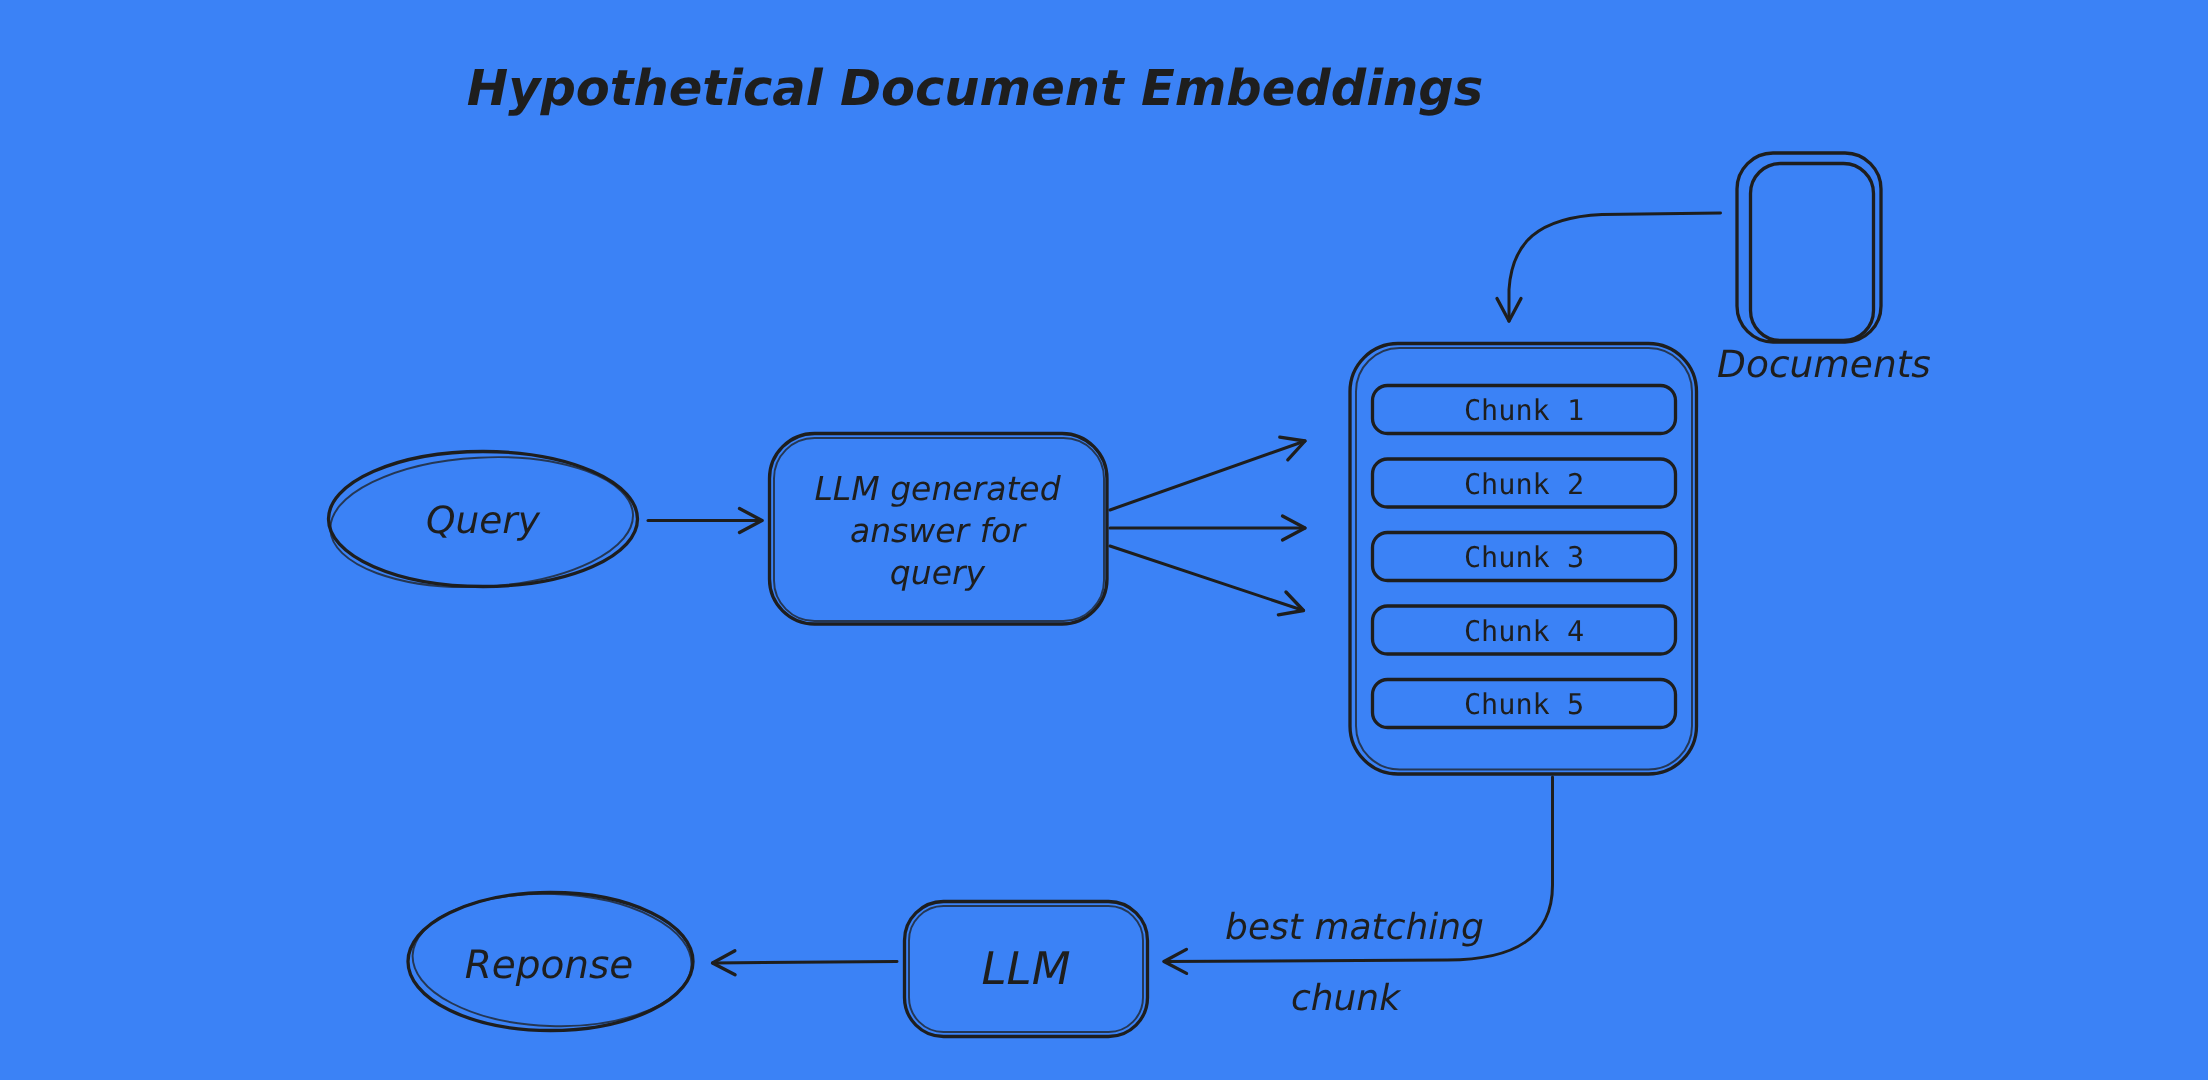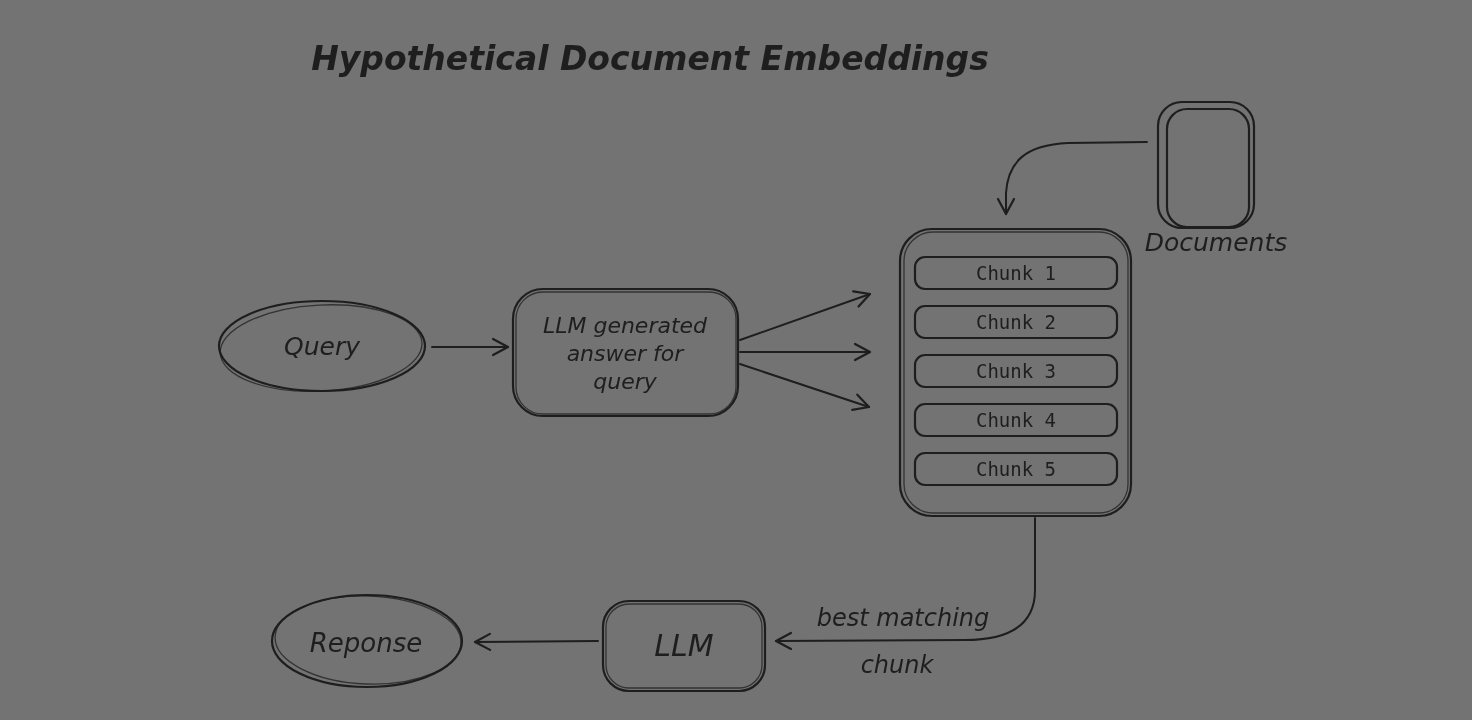--- a/index.html
+++ b/index.html
@@ -6,21 +6,21 @@
     margin: 0;
     padding: 0;
     background: #ffffff;
     width: 1472px;
     height: 720px;
     overflow: hidden;
   }
   .canvas-wrap {
     width: 1472px;
     height: 720px;
-    background: #737373;
+    background: #3b82f6;
   }
   svg { display: block; }
   text {
     fill: #1e1e1e;
     user-select: none;
   }
   .hand {
     font-family: "DejaVu Sans", sans-serif;
     font-style: italic;
   }

